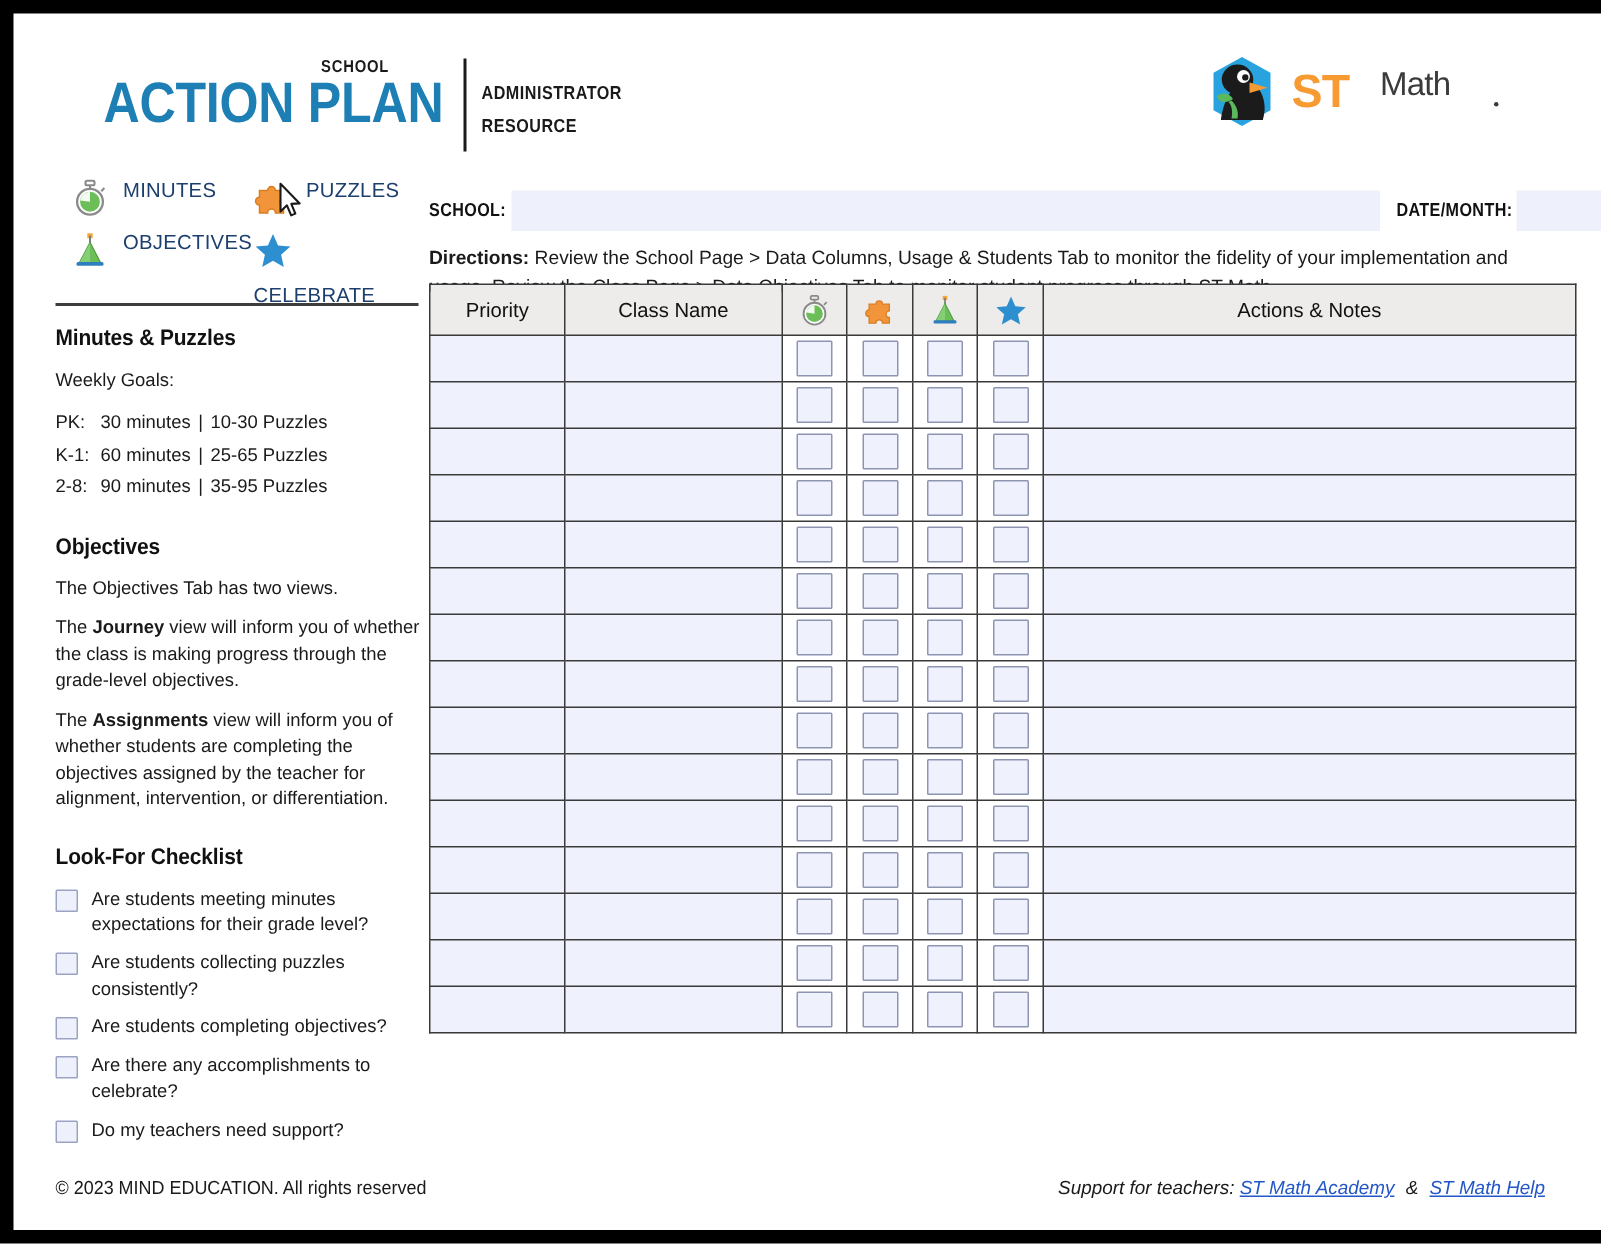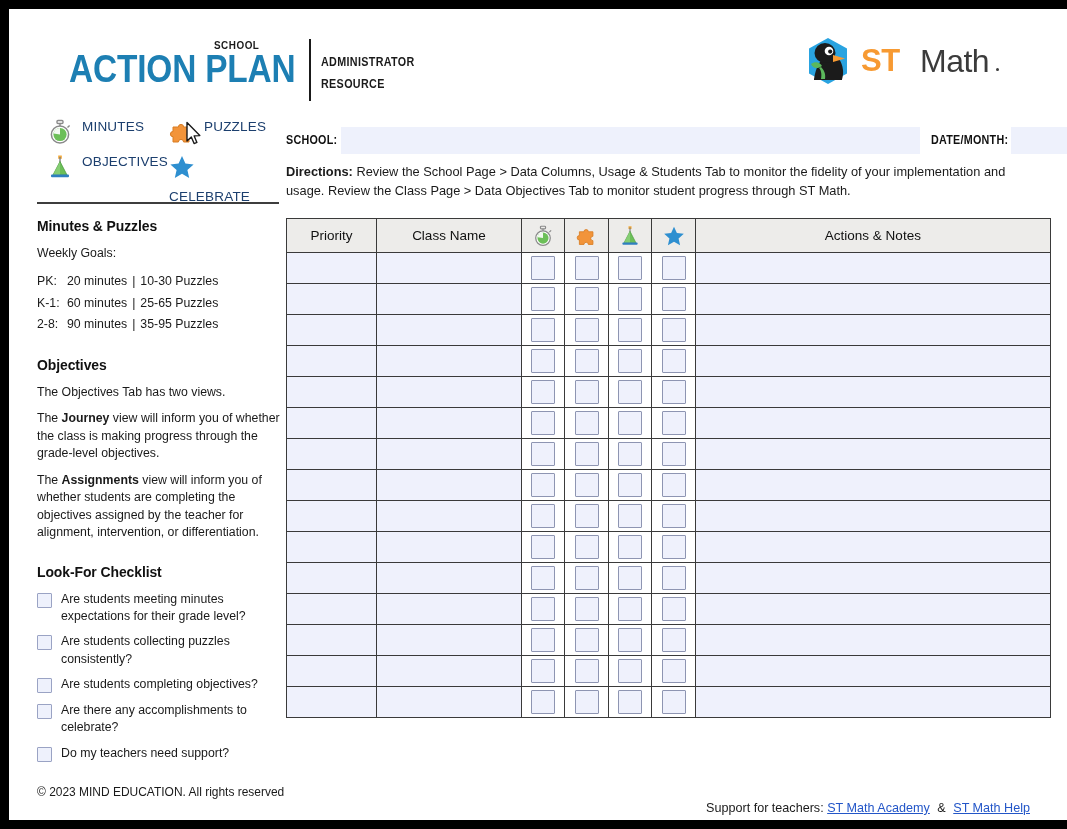--- a/index.html
+++ b/index.html
@@ -44,21 +44,21 @@
   .sub-b{top:54px;}
 
   .logo{position:absolute;left:795px;top:28px;width:215px;height:48px;}
   .logo-mark{position:absolute;left:0;top:0;width:48px;height:48px;}
   .logo-st{
     position:absolute;left:57px;top:6px;
     font-weight:bold;font-size:31px;color:#f79a32;letter-spacing:-.5px;
   }
   .logo-math{
     position:absolute;left:116px;top:6px;
-    font-size:32px;color:#3b3b3b;letter-spacing:-.5px;
+    font-size:22px;color:#3b3b3b;letter-spacing:-.5px;
   }
   .logo-dot{position:absolute;left:192px;top:31px;width:3px;height:3px;border-radius:50%;background:#3b3b3b;}
 
   
   .legend{position:absolute;left:30px;top:110px;width:245px;height:70px;}
   .leg-item{position:absolute;display:flex;gap:9px;}
   .leg-label{font-size:13.5px;color:#1c3f6e;letter-spacing:.2px;}
   .leg-ico{width:26px;height:26px;display:block;}
   .leg-1{left:8px;top:0px;}
   .leg-2{left:130px;top:0px;}
@@ -100,21 +100,21 @@
   .lbl-date{left:645px;top:14px;}
   .in-date{left:725px;top:8px;width:293px;}
 
   .directions{
     position:absolute;left:0px;top:44px;width:760px;
     font-size:12.8px;color:#1a1a1a;line-height:1.45;
   }
   .directions b{font-weight:bold;}
 
   
-  .tbl-wrap{position:absolute;left:277px;top:209px;width:765px;}
+  .tbl-wrap{position:absolute;left:277px;top:180px;width:765px;}
   table.plan{border-collapse:collapse;width:765px;table-layout:fixed;}
   table.plan th, table.plan td{
     border:1.5px solid #3a3a3a;padding:0;
   }
   table.plan thead th{
     background:#edecea;height:33px;font-size:13.5px;font-weight:normal;color:#111;
     text-align:center;vertical-align:middle;
   }
   table.plan thead th.ico-th{padding:0;}
   .th-ico{width:22px;height:22px;display:block;margin:0 auto;}
@@ -129,22 +129,23 @@
     border:1.6px solid #8e95b2;background:#eff1fc;border-radius:1px;
   }
 
   
   .footer{position:absolute;left:0;top:772px;width:1049px;height:30px;}
   .copy{
     position:absolute;left:28px;top:4px;font-size:12.6px;color:#1a1a1a;
     transform:scaleX(.95);transform-origin:left top;white-space:nowrap;
   }
   .support{
-    position:absolute;right:28px;top:20px;font-size:12.6px;color:#1a1a1a;
+    position:absolute;right:28px;top:4px;font-size:12.6px;color:#1a1a1a;
     white-space:nowrap;
+    font-style:italic;
   }
   .support a{color:#2356c8;text-decoration:underline;}
   .support .amp{padding:0 4px;}
 
   
   .cursor{position:absolute;left:176px;top:112px;width:18px;height:26px;pointer-events:none;}
 </style>
 </head>
 <body>
 
@@ -217,21 +218,21 @@
   </div>
 
   <div class="sidebar">
     <div class="side-rule"></div>
 
     <div class="side-h">Minutes &amp; Puzzles</div>
     <div class="side-p">Weekly Goals:</div>
 
     <div>
       <div class="goal-row">
-        <span class="g-lbl">PK:</span><span>20 minutes</span><span class="g-sep">|</span><span>10-30 Puzzles</span>
+        <span class="g-lbl">PK:</span><span>30 minutes</span><span class="g-sep">|</span><span>10-30 Puzzles</span>
       </div>
       <div class="goal-row">
         <span class="g-lbl">K-1:</span><span>60 minutes</span><span class="g-sep">|</span><span>25-65 Puzzles</span>
       </div>
       <div class="goal-row">
         <span class="g-lbl">2-8:</span><span>90 minutes</span><span class="g-sep">|</span><span>35-95 Puzzles</span>
       </div>
     </div>
 
     <div class="side-h gap">Objectives</div>

